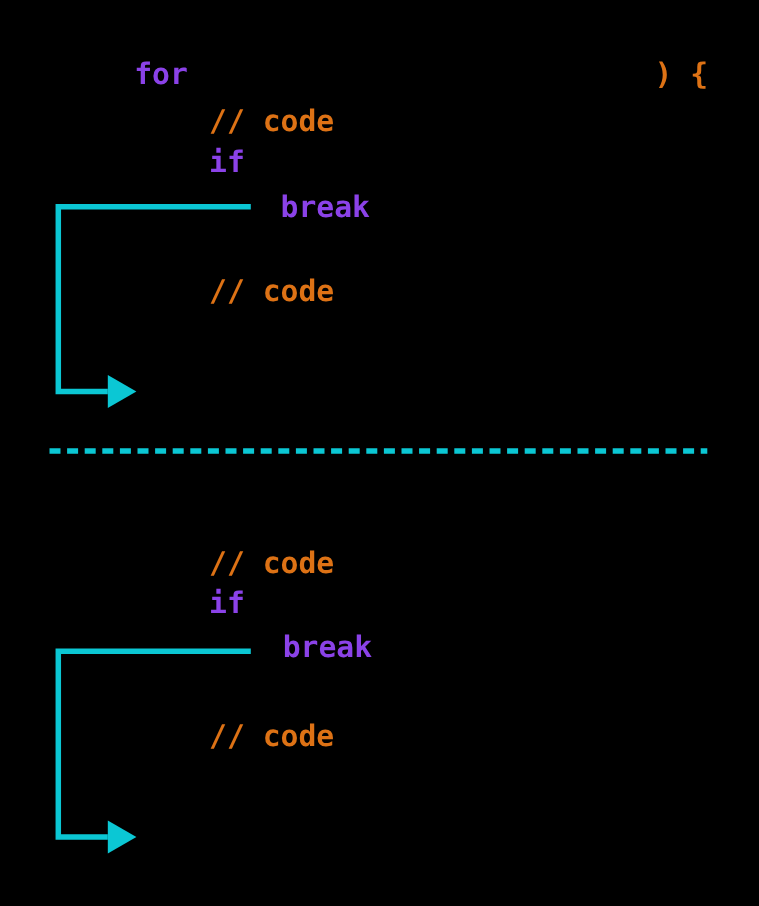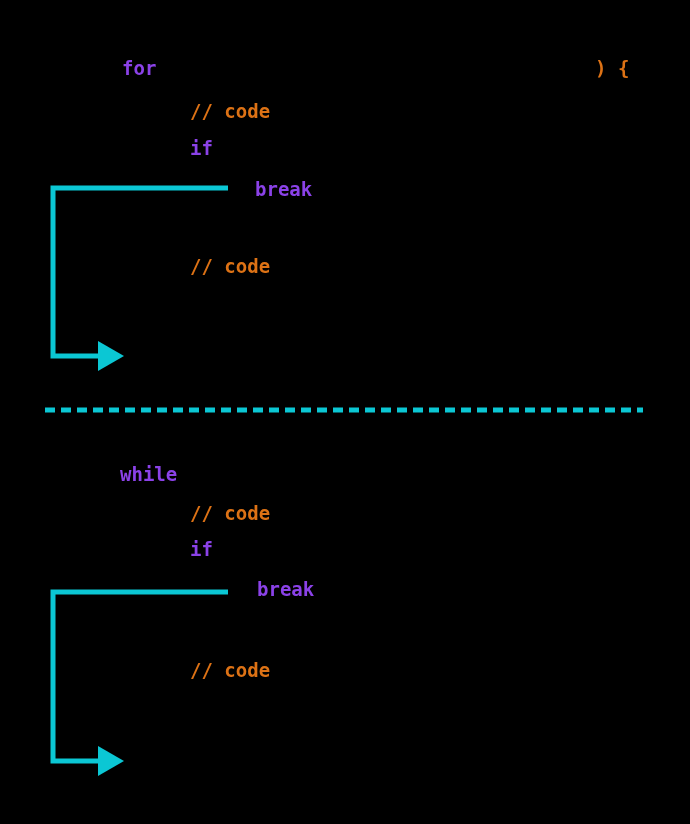--- a/index.html
+++ b/index.html
@@ -10,21 +10,21 @@
   .canvas {
     position: relative;
     width: 690px;
     height: 824px;
     background: var(--c-bg, #000000);
     overflow: hidden;
     font-family: "DejaVu Sans Mono", "Liberation Mono", monospace;
   }
   .tok {
     position: absolute;
-    font-size: 19px;
+    font-size: 27px;
     line-height: 32px;
     font-weight: bold;
     white-space: pre;
   }
   .tok.kw { color: var(--c-keyword, #8b42e8); }
   .tok.cm { color: var(--c-comment, #dd7215); }
   .overlay {
     position: absolute;
     left: 0;
     top: 0;
@@ -47,21 +47,20 @@
 
 <div class="canvas">
 
   <span class="tok kw" style="left:122px; top:52px">for</span>
   <span class="tok cm" style="left:595px; top:52px">) {</span>
   <span class="tok cm" style="left:190px; top:95px">// code</span>
   <span class="tok kw" style="left:190px; top:132px">if</span>
   <span class="tok kw" style="left:255px; top:173px">break</span>
   <span class="tok cm" style="left:190px; top:250px">// code</span>
 
-  <span class="tok kw" style="left:120px; top:458px">while</span>
   <span class="tok cm" style="left:190px; top:497px">// code</span>
   <span class="tok kw" style="left:190px; top:533px">if</span>
   <span class="tok kw" style="left:257px; top:573px">break</span>
   <span class="tok cm" style="left:190px; top:654px">// code</span>
 
   <svg class="overlay" viewBox="0 0 690 824">
 
     <g>
       <path class="flow-stroke" d="M 228 188 H 53 V 356 H 98"></path>
       <polygon class="flow-fill" points="98,341 98,371 124,356"></polygon>

